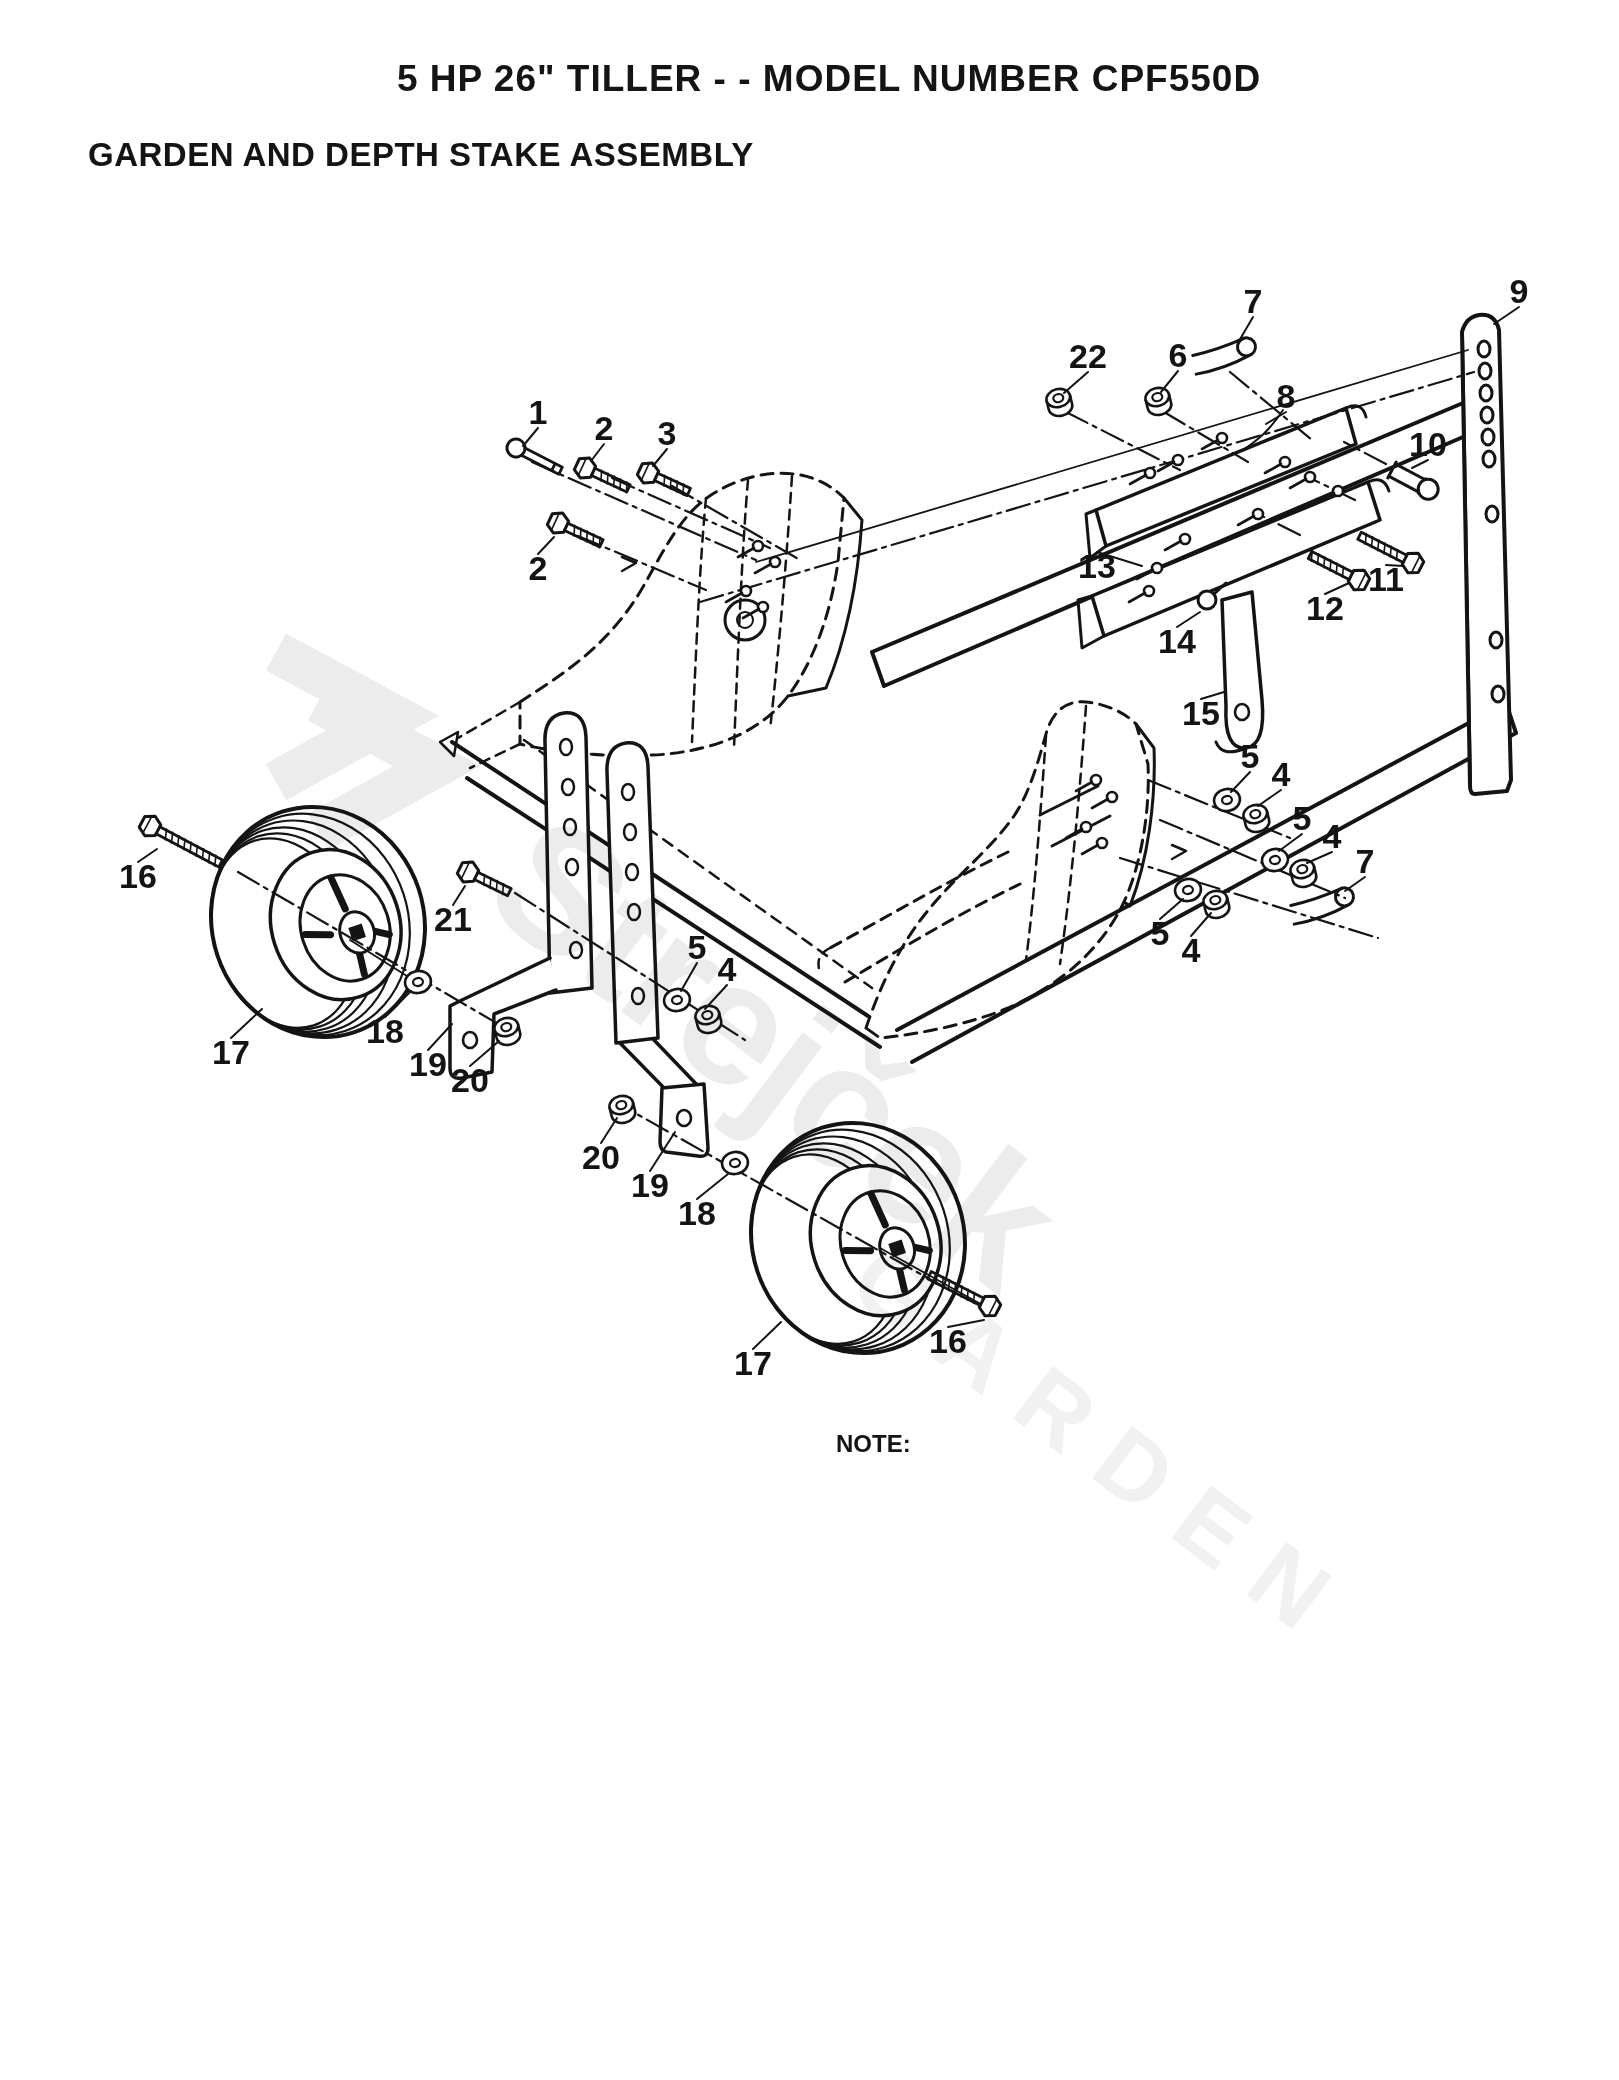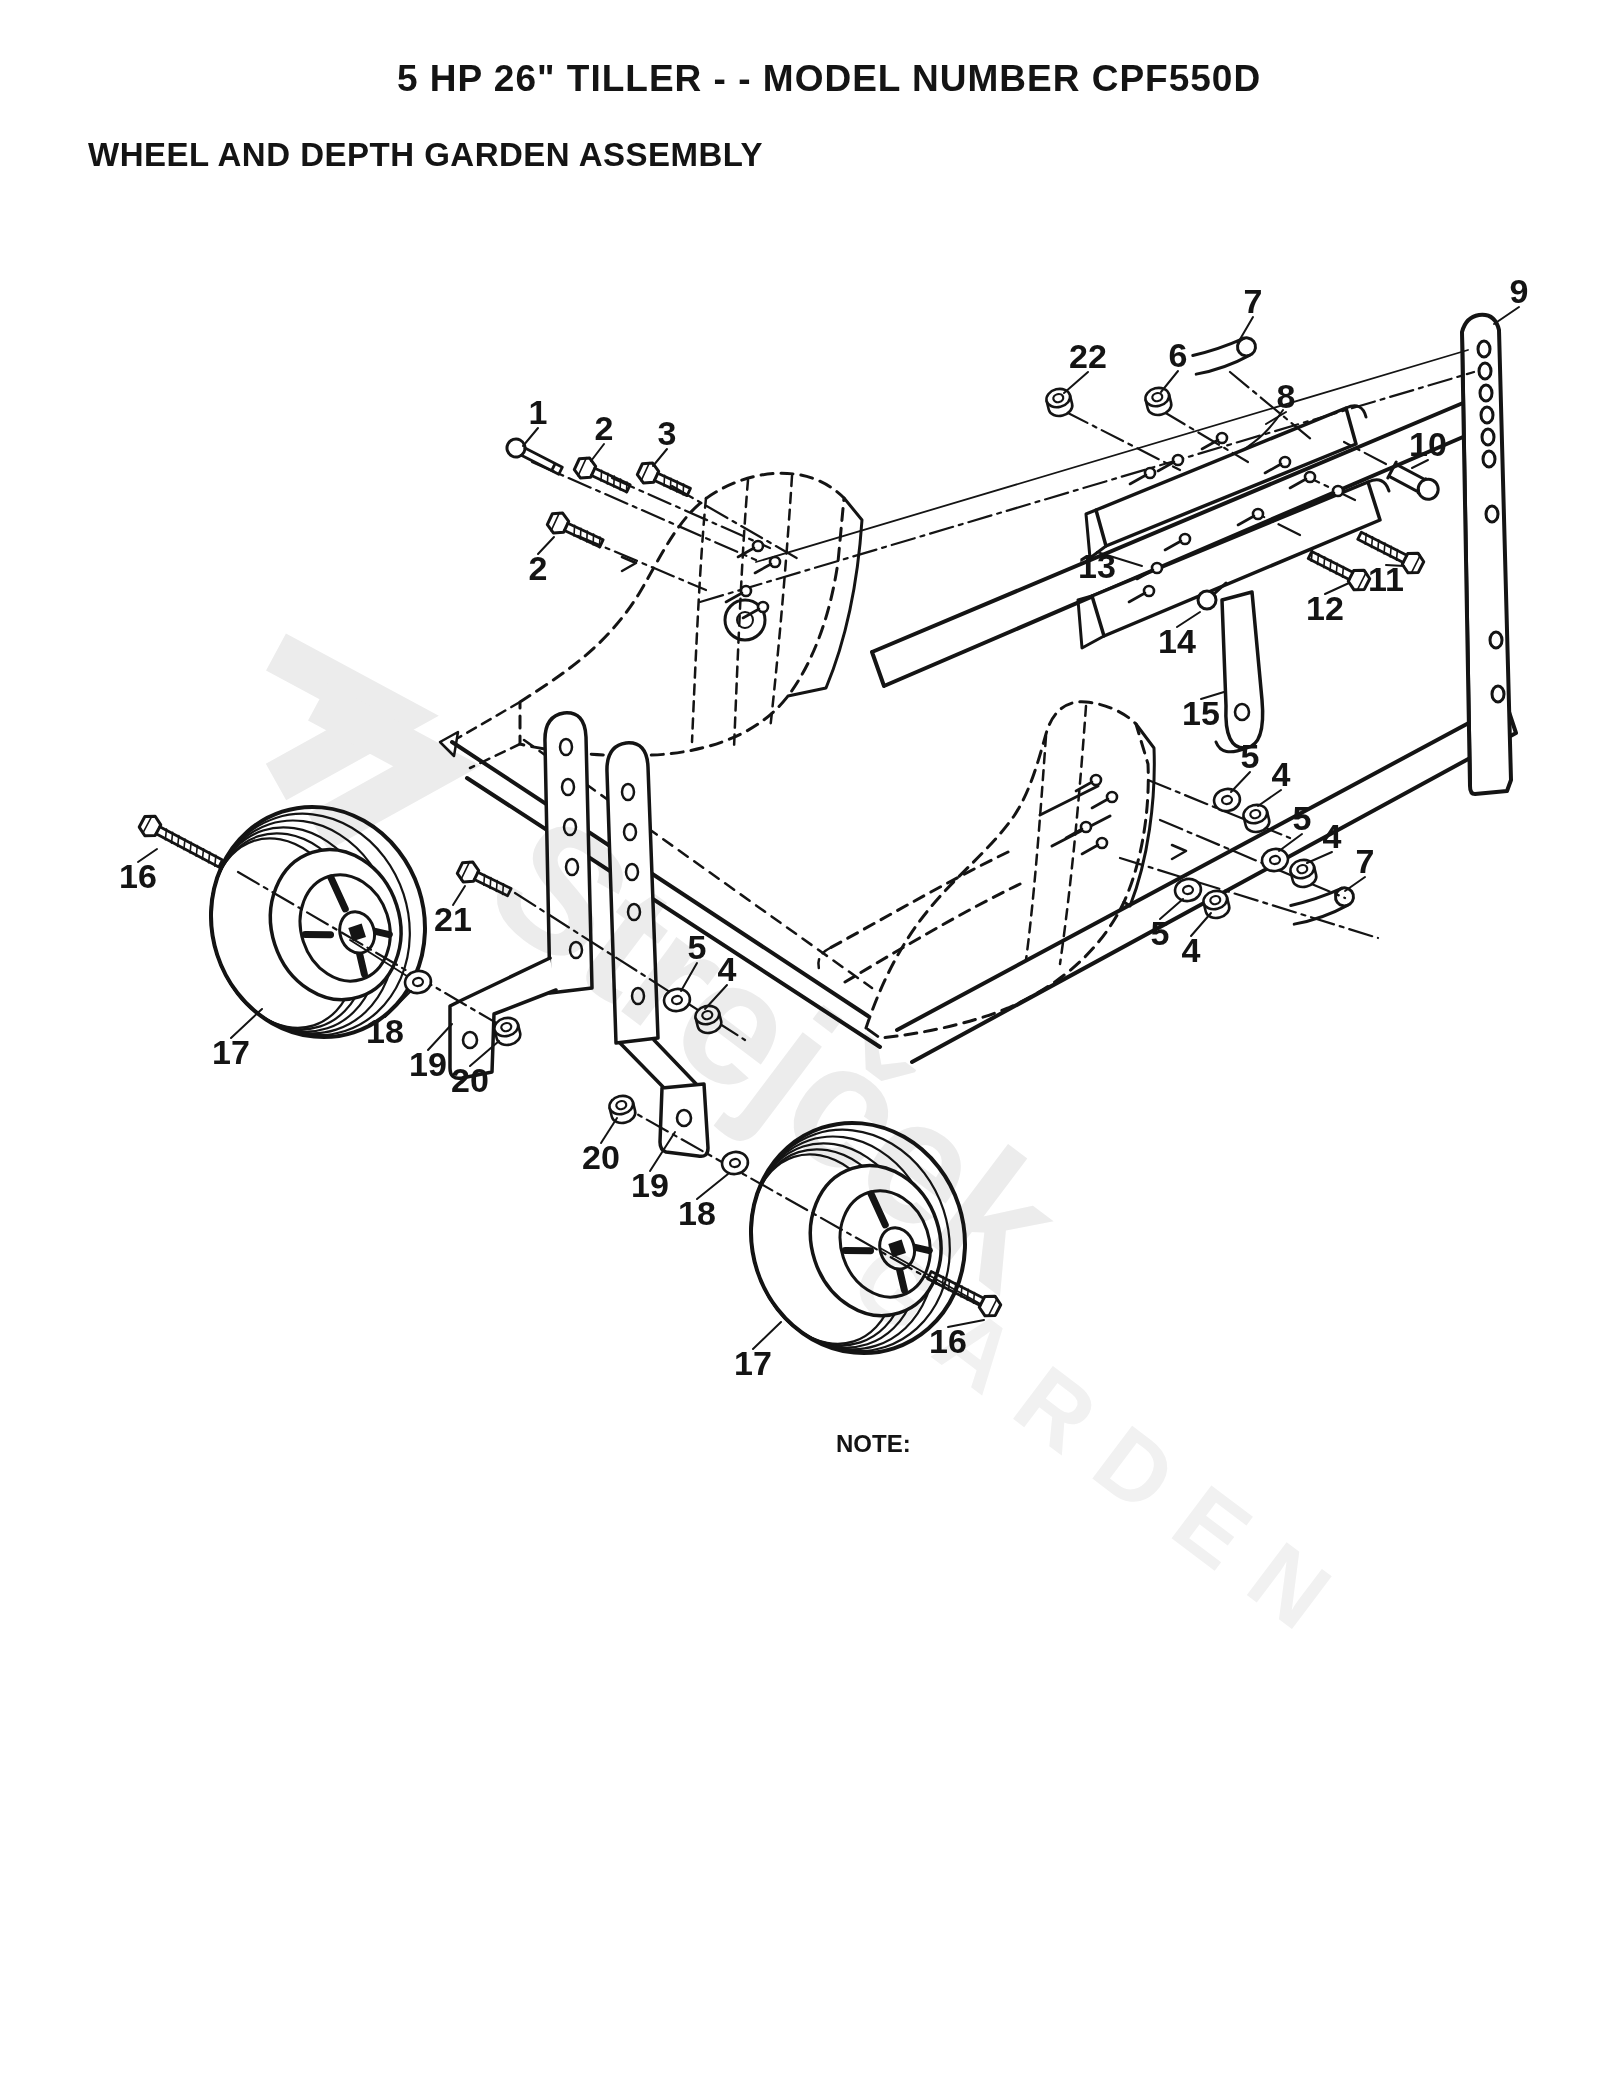--- a/index.html
+++ b/index.html
@@ -482,17 +482,17 @@
 <div class="abs wm" id="wm-logo">
   <svg width="320" height="330" viewBox="0 0 320 330" fill="none" stroke="#ececec" stroke-width="42" stroke-linejoin="miter" stroke-linecap="butt">
     <path d="M46,72 L165,136 L46,202"></path>
     <path d="M88,122 L207,186 L88,252"></path>
   </svg>
 </div>
 <div class="abs wm" id="wm-text">Strejček</div>
 <div class="abs wm" id="wm-sub">GARDEN</div>
 
 <div class="abs" id="title-line1">5 HP 26" TILLER - - MODEL NUMBER CPF550D</div>
-<div class="abs" id="title-line2">WHEEL AND DEPTH GARDEN ASSEMBLY</div>
+<div class="abs" id="title-line2">GARDEN AND DEPTH STAKE ASSEMBLY</div>
 
 <div class="abs" id="note-block">
   <span id="note-label">NOTE:</span>
 </div>
 
 </body></html>

